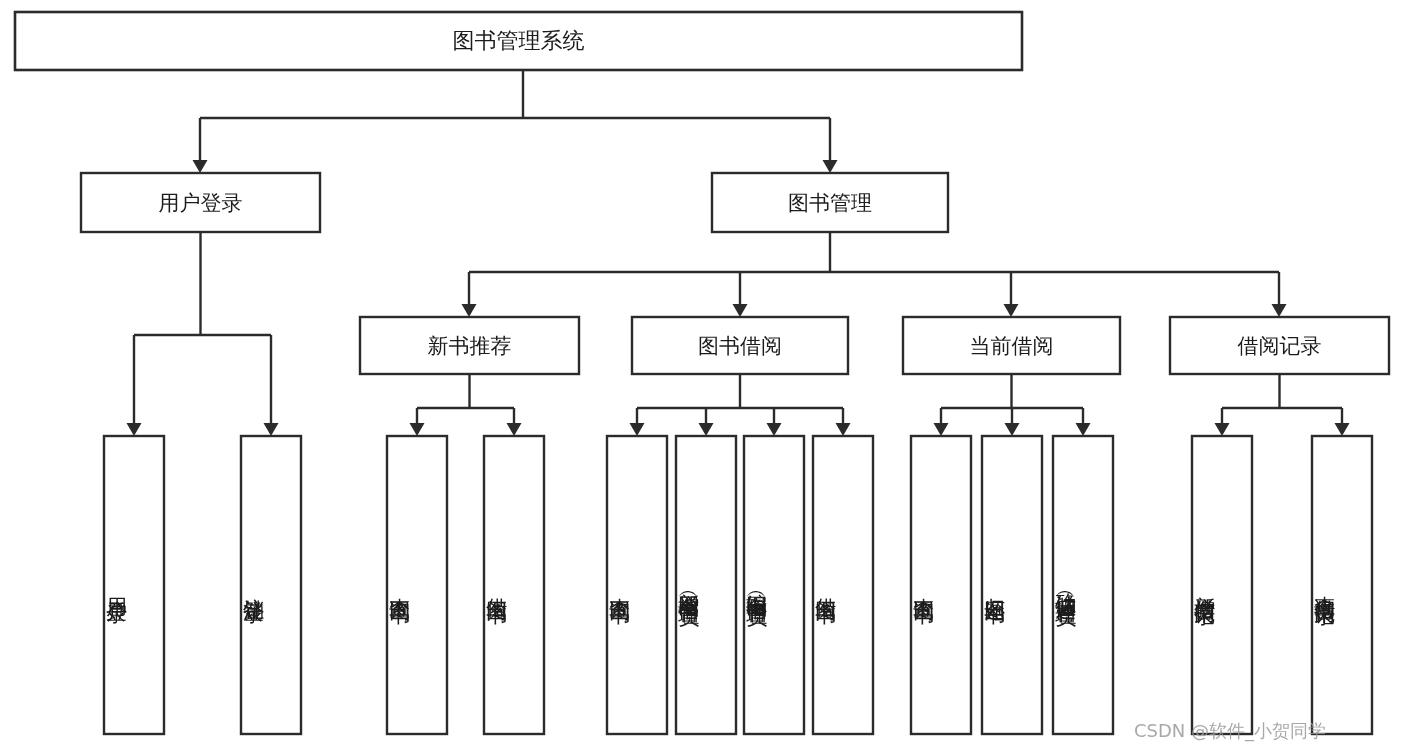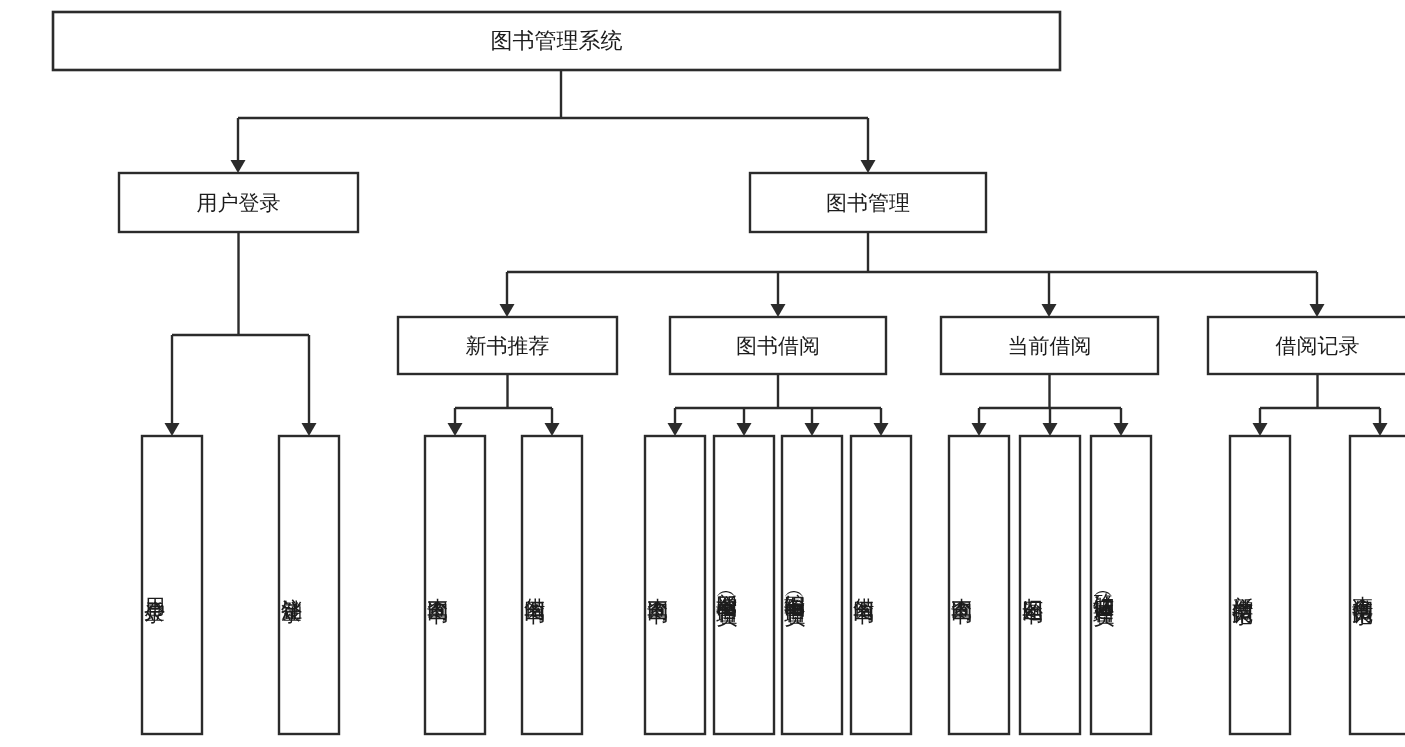--- a/index.html
+++ b/index.html
@@ -12,21 +12,20 @@
     width: 1405px;
     height: 747px;
     overflow: hidden;
     font-family: "DejaVu Sans", "Liberation Sans", sans-serif;
   }
   #diagram-root {
     position: relative;
     width: 1336px;
     height: 747px;
     background: #ffffff;
-    margin-left: 38px;
   }
   svg#diagram-svg {
     position: absolute;
     left: 0;
     top: 0;
     width: 1405px;
     height: 747px;
     display: block;
   }
   .node-box {
@@ -224,13 +223,14 @@
         <span class="leaf-label-inner">确认归还（管理员）</span>
       </div>
       <div class="leaf-label-wrap" style="left: 1192px; top: 436px; width: 60px; height: 298px; padding-bottom: 14px;">
         <span class="leaf-label-inner">新增借阅记录</span>
       </div>
       <div class="leaf-label-wrap" style="left: 1312px; top: 436px; width: 60px; height: 298px; padding-bottom: 14px;">
         <span class="leaf-label-inner">查询借阅记录</span>
       </div>
     </div>
 
+  <div class="watermark">CSDN @软件_小贺同学</div>
 </div>
 
 </body></html>

